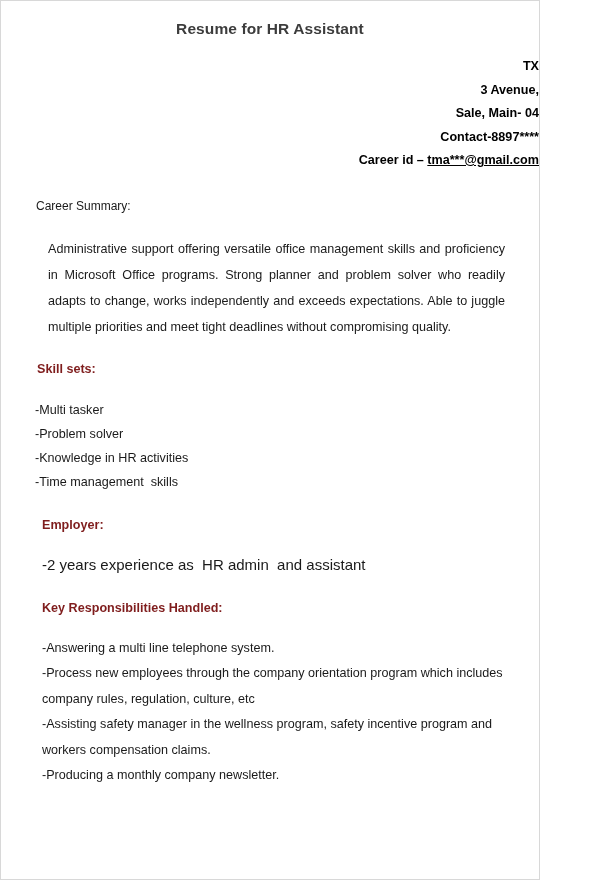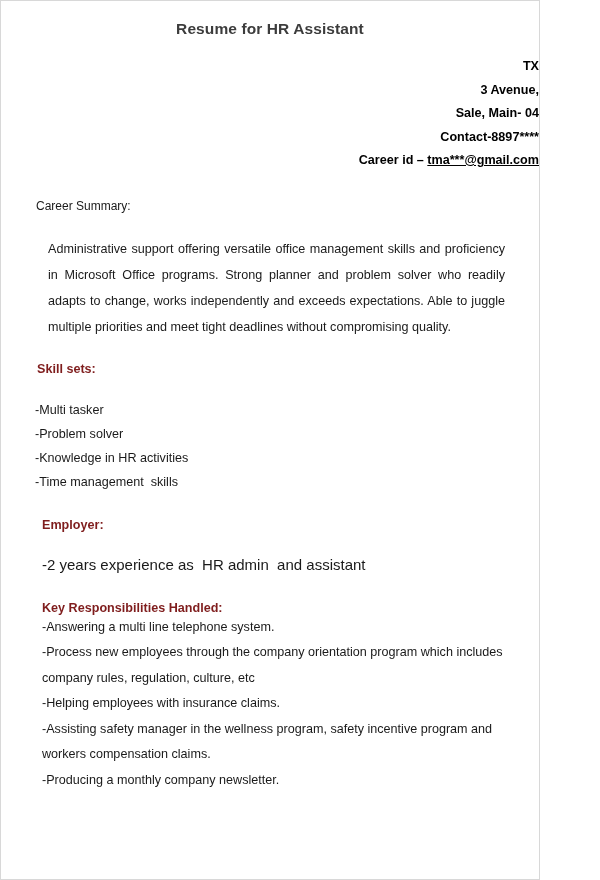--- a/index.html
+++ b/index.html
@@ -88,20 +88,21 @@
     margin-top: 21px;
     padding-left: 41px;
   }
   .employer-item {
     font-size: 15px;
     line-height: 24px;
     color: #1a1a1a;
     white-space: pre;
   }
   .resp-list {
+    margin-top: 21px;
     padding-left: 41px;
     padding-right: 30px;
   }
   .resp-item {
     font-size: 12.6px;
     line-height: 25.5px;
     color: #1a1a1a;
     text-align: left;
   }
 </style>
@@ -133,18 +134,17 @@
 
   <div class="section-head head-employer">Employer:</div>
   <div class="employer-list">
     <div class="employer-item">-2 years experience as  HR admin  and assistant</div>
   </div>
 
   <div class="section-head head-resp">Key Responsibilities Handled:</div>
   <div class="resp-list">
     <div class="resp-item">-Answering a multi line telephone system.</div>
     <div class="resp-item">-Process new employees through the company  orientation program which includes company rules, regulation, culture, etc</div>
-    <div class="resp-item">-Helping employees with insurance claims.</div>
     <div class="resp-item">-Assisting safety manager  in the wellness program, safety incentive program and workers compensation claims.</div>
     <div class="resp-item">-Producing a monthly company  newsletter.</div>
   </div>
 
 </div>
 
 </body></html>

